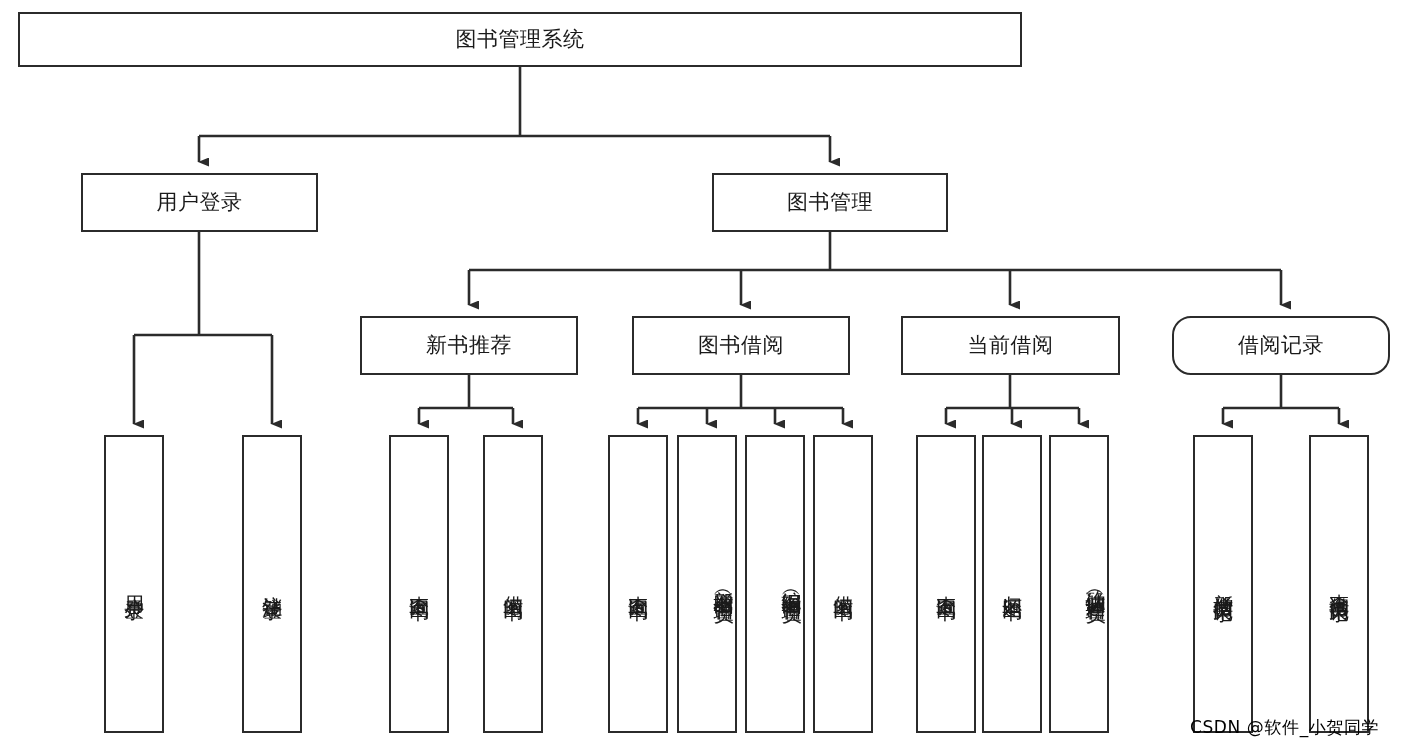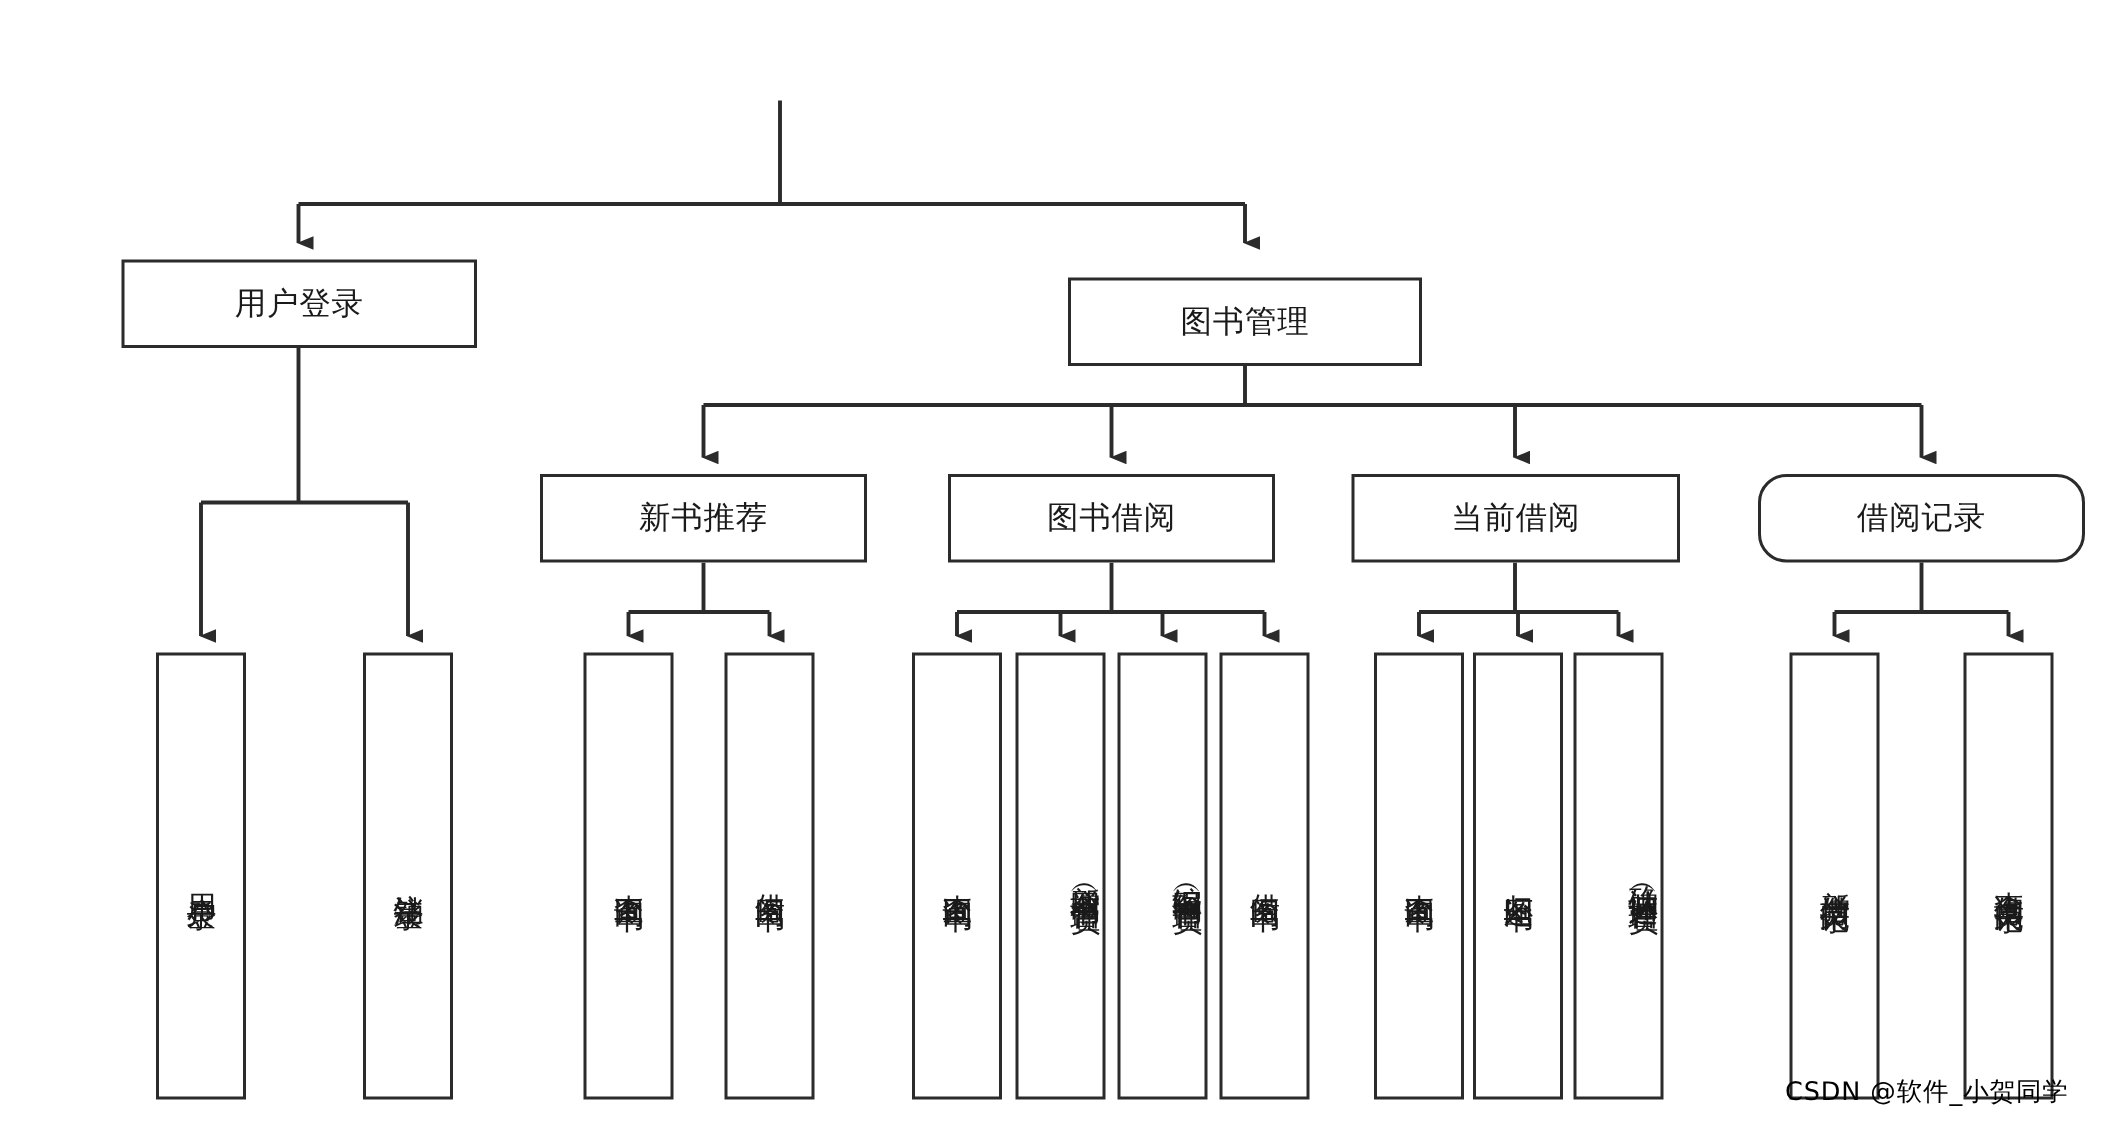--- a/index.html
+++ b/index.html
@@ -116,23 +116,24 @@
       <path d="M 1012,408 L 1012,424" marker-end="url(#arrowhead)"></path>
       <path d="M 1079,408 L 1079,424" marker-end="url(#arrowhead)"></path>
 
       <path d="M 1281,375 L 1281,408"></path>
       <path d="M 1223,408 L 1339,408"></path>
       <path d="M 1223,408 L 1223,424" marker-end="url(#arrowhead)"></path>
       <path d="M 1339,408 L 1339,424" marker-end="url(#arrowhead)"></path>
     </g>
   </svg>
 
+  <div class="node horizontal" style="left: 18px; top: 12px; width: 1004px; height: 55px;">图书管理系统</div>
 
   <div class="node horizontal" style="left: 81px; top: 173px; width: 237px; height: 59px;">用户登录</div>
-  <div class="node horizontal" style="left: 712px; top: 185px; width: 236px; height: 59px;">图书管理</div>
+  <div class="node horizontal" style="left: 712px; top: 173px; width: 236px; height: 59px;">图书管理</div>
 
   <div class="node horizontal" style="left: 360px; top: 316px; width: 218px; height: 59px;">新书推荐</div>
   <div class="node horizontal" style="left: 632px; top: 316px; width: 218px; height: 59px;">图书借阅</div>
   <div class="node horizontal" style="left: 901px; top: 316px; width: 219px; height: 59px; font-family: Liberation Serif, serif;">当前借阅</div>
   <div class="node horizontal" style="left: 1172px; top: 316px; width: 218px; height: 59px; border-radius: 19px;">借阅记录</div>
 
   <div class="node vertical center-text" style="left: 104px; top: 435px; width: 60px; height: 298px;">用户登录</div>
   <div class="node vertical center-text" style="left: 242px; top: 435px; width: 60px; height: 298px;">注销登录</div>
   <div class="node vertical center-text" style="left: 389px; top: 435px; width: 60px; height: 298px;">查询图书</div>
   <div class="node vertical center-text" style="left: 483px; top: 435px; width: 60px; height: 298px;">借阅图书</div>

